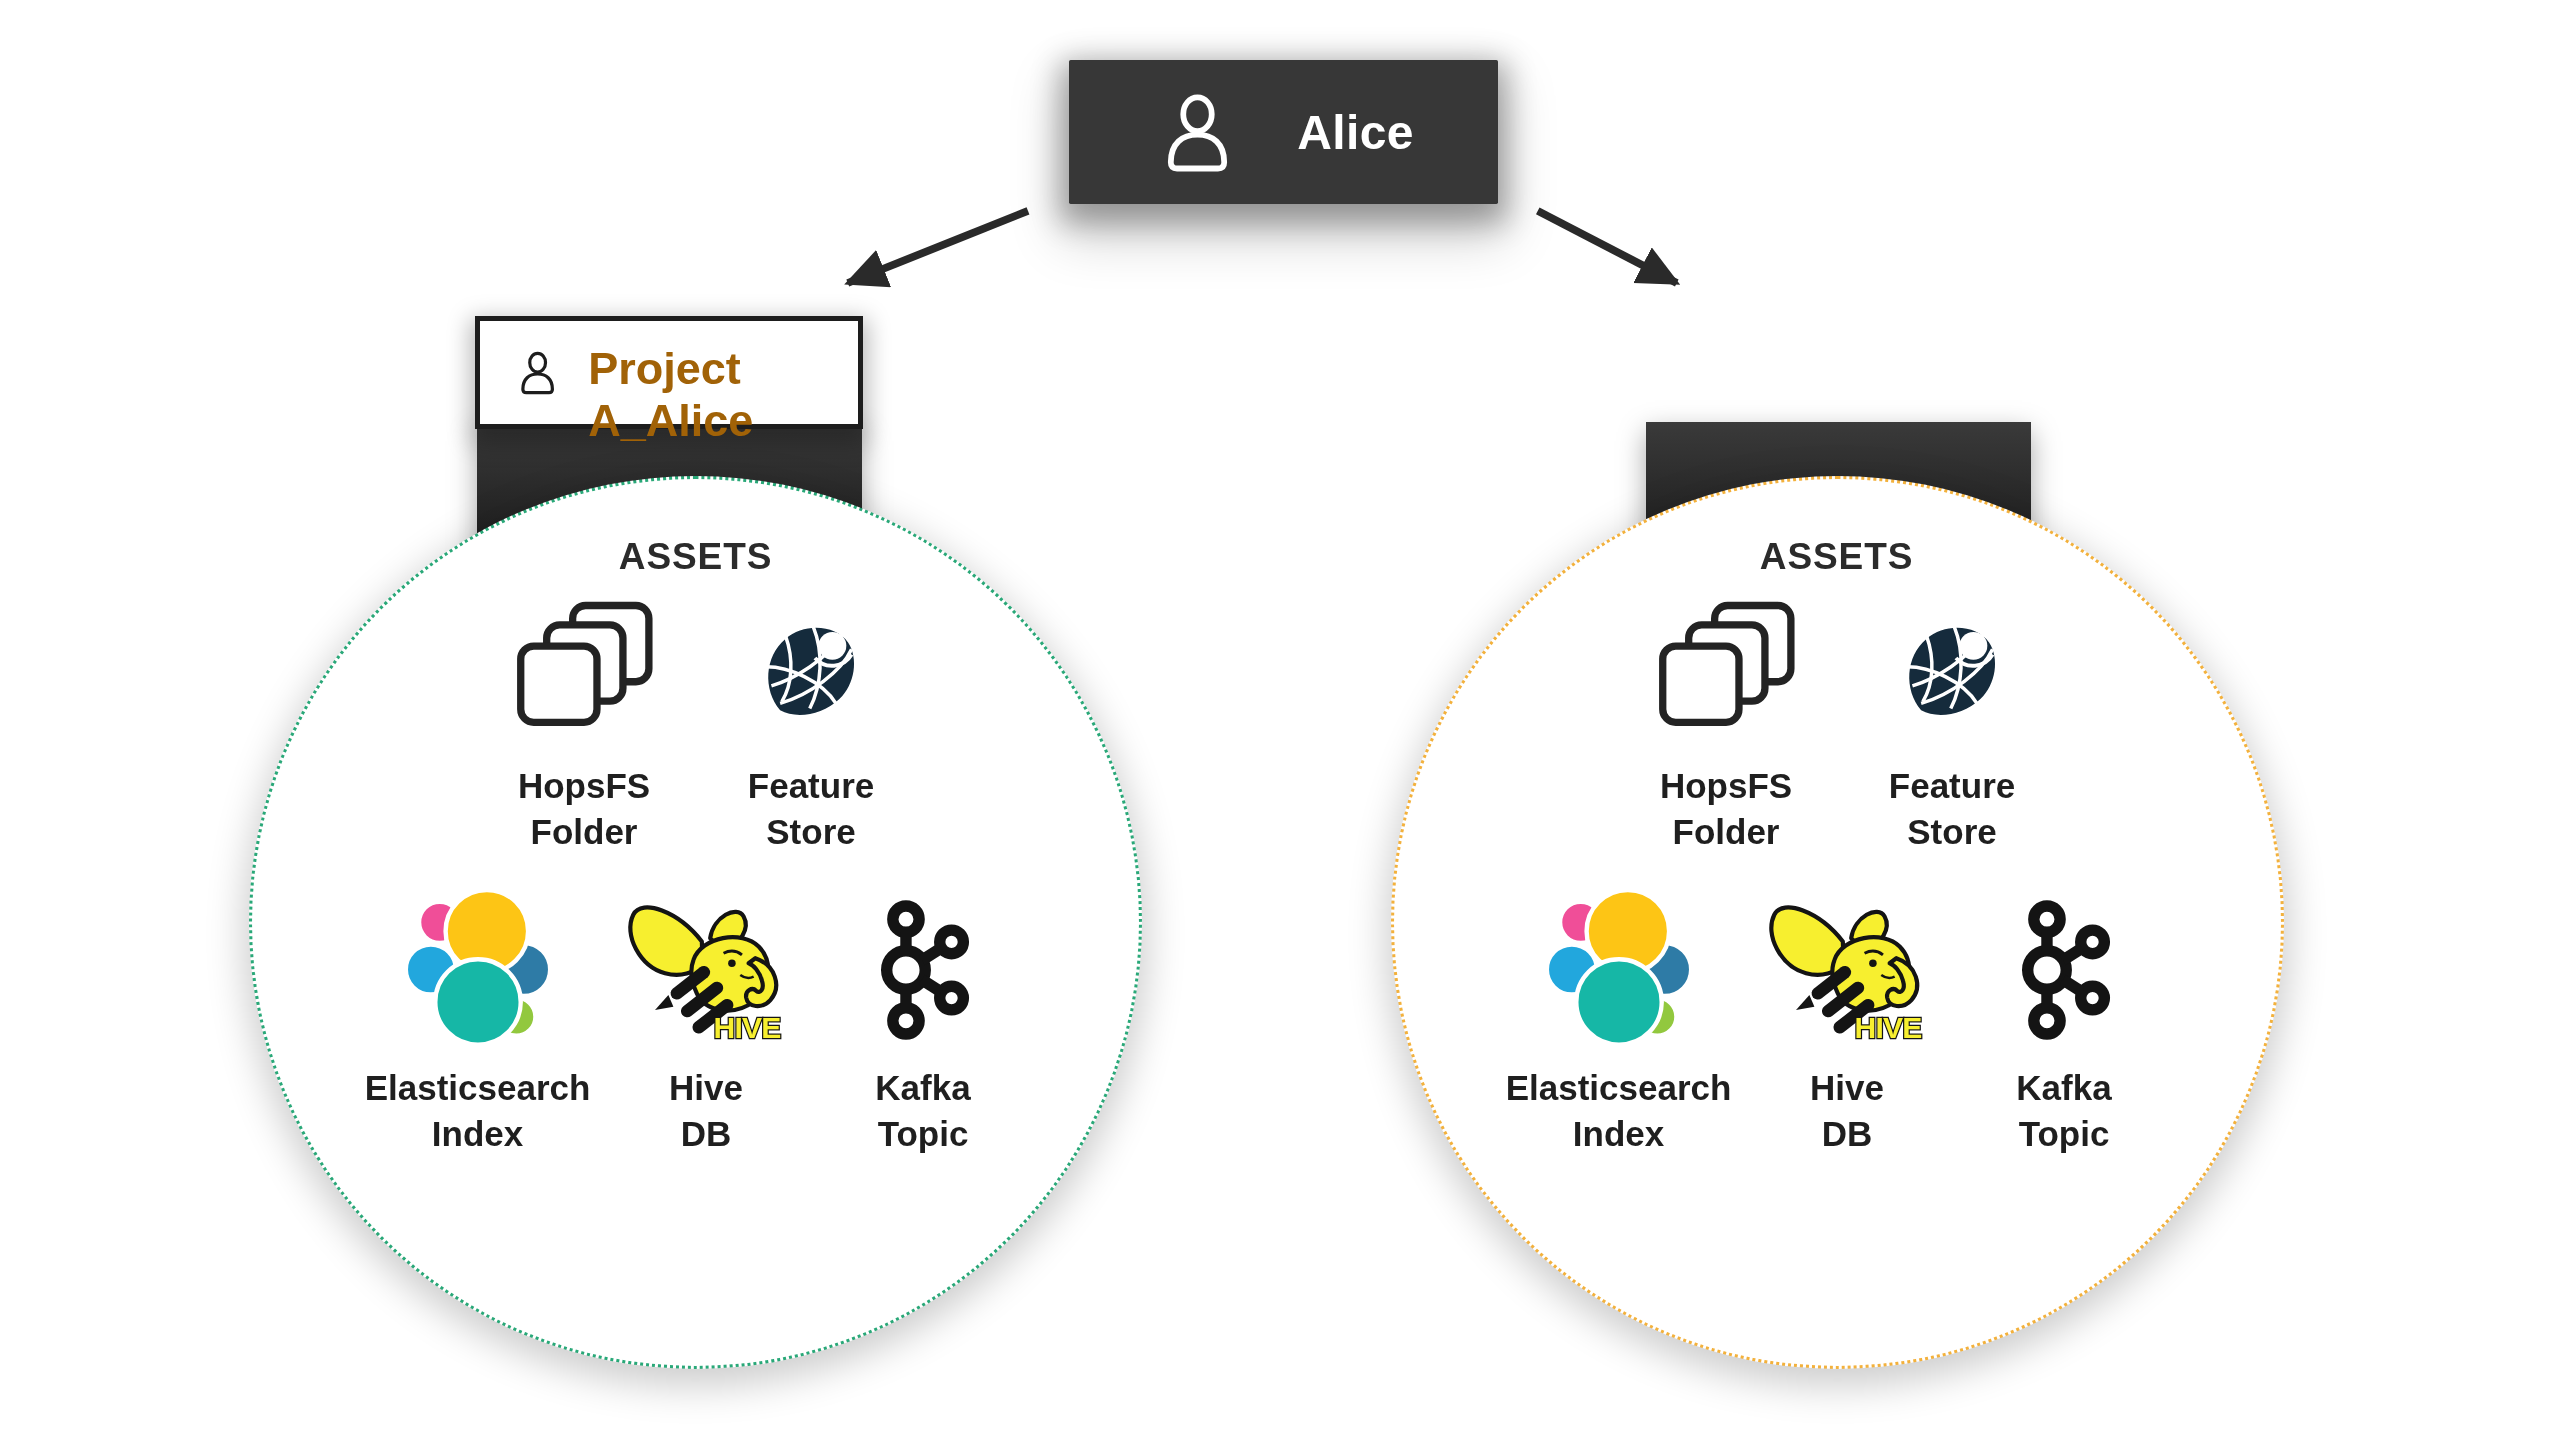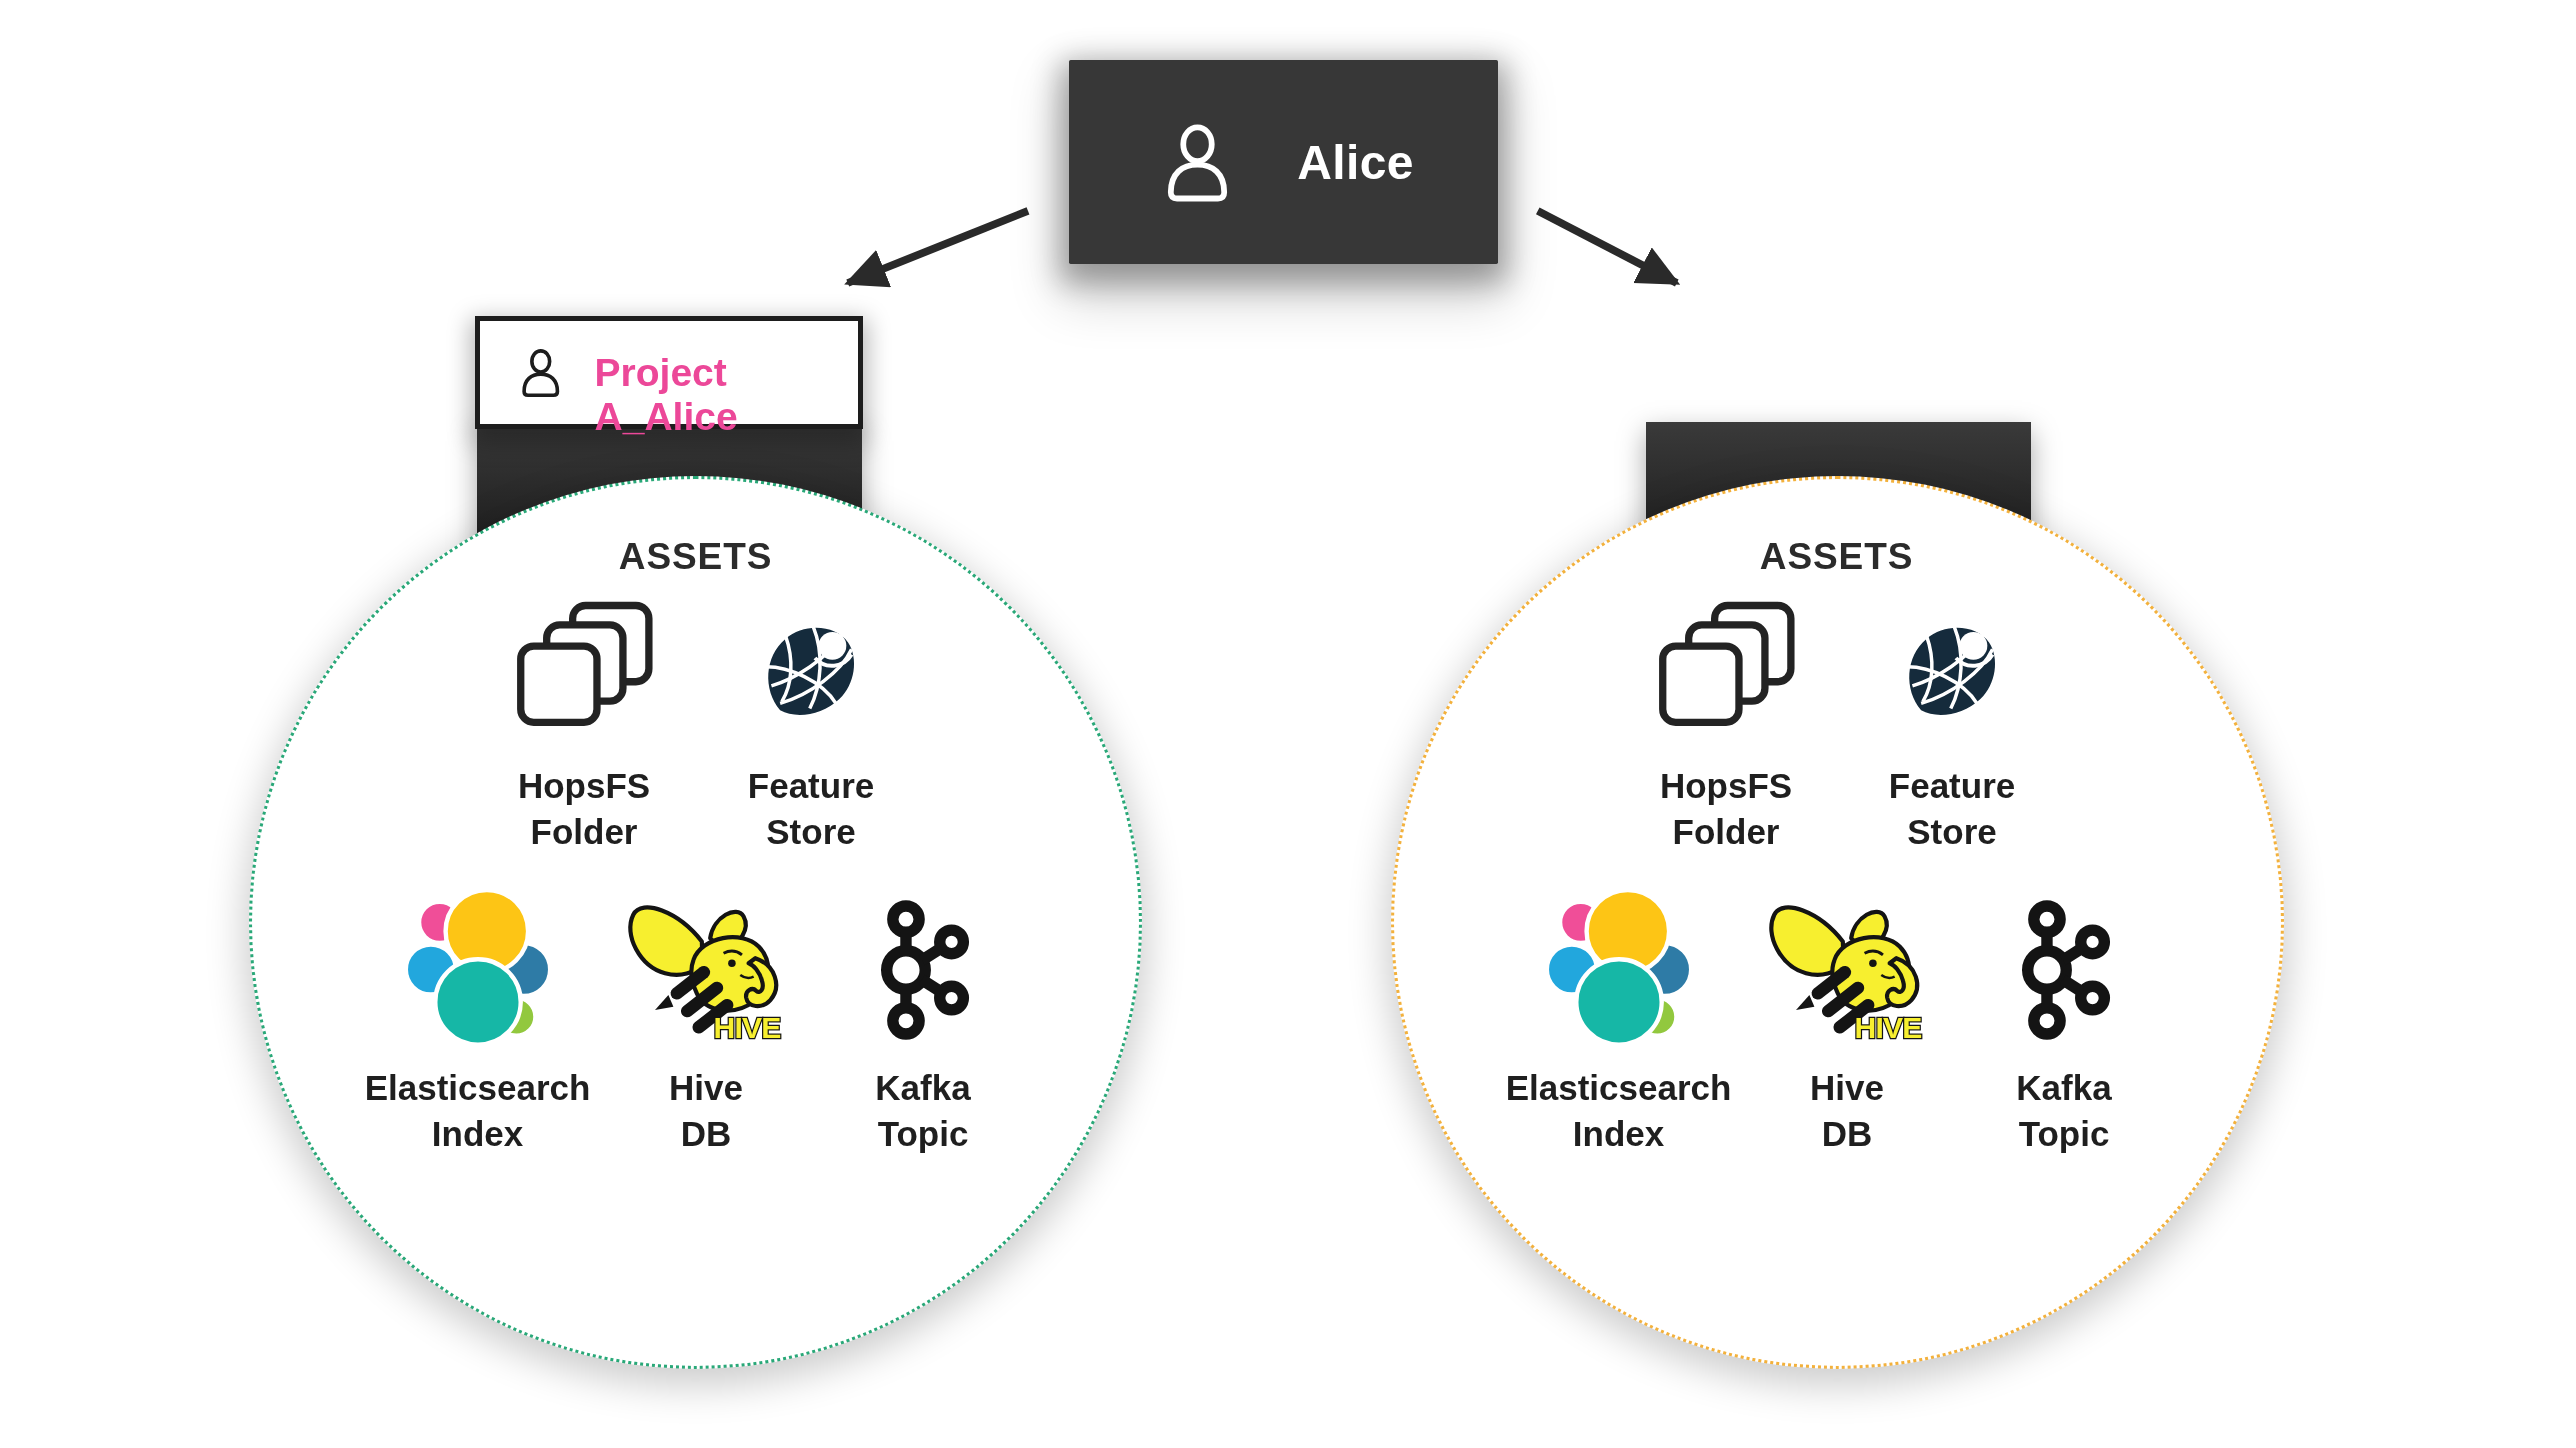--- a/index.html
+++ b/index.html
@@ -2,21 +2,21 @@
 <html style="font-size:13.7px"><head>
 <meta charset="utf-8">
 <style>
   html,body{margin:0;padding:0;background:#ffffff;}
   .stage{
     position:relative;width:2576px;height:1449px;background:#ffffff;overflow:hidden;
     font-family:"Liberation Sans", sans-serif;font-weight:bold;color:#242424;
   }
   
   .user-box{
-    position:absolute;left:1069px;top:60px;width:429px;height:204px;
+    position:absolute;left:1069px;top:60px;width:429px;height:144px;
     background:#373737;border-radius:1.7px;display:flex;align-items:center;justify-content:center;gap:55px;
     box-shadow:0 10.3px 29px 8.6px rgba(0,0,0,.30), 0 26px 52px 8.6px rgba(0,0,0,.18);
     color:#ffffff;z-index:6;
   }
   .user-box .user-name{font-size:48px;letter-spacing:0.4px;}
   .icon-person{display:block;}
   
   .arrows{position:absolute;left:798px;top:185px;width:944px;height:129px;z-index:5;}
   
   .card-body{
@@ -28,21 +28,21 @@
     position:absolute;top:476px;width:893px;height:893px;border-radius:50%;
     background:#ffffff;border:3.4px dotted #29a878;box-sizing:border-box;
     box-shadow:0 12px 39px 5.2px rgba(0,0,0,.20);z-index:2;
   }
   .proj-header{
     position:absolute;top:316px;width:388px;height:113px;background:#ffffff;
     border:5.2px solid #1d1d1d;box-sizing:border-box;z-index:3;
     display:flex;align-items:center;gap:26px;padding-left:33px;
     box-shadow:0 8.6px 22px 5.2px rgba(0,0,0,.28);color:#1d1d1d;
   }
-  .proj-header .hdr-label{font-size:39px;color:#ec4899;margin-top:44px;}
+  .proj-header .hdr-label{font-size:45px;color:#a16207;margin-top:44px;}
   .assets-title{
     position:absolute;top:536px;width:343px;text-align:center;z-index:4;
     font-size:37px;letter-spacing:0.9px;color:#2b2b2b;
   }
   .asset-item{position:absolute;z-index:4;text-align:center;}
   .asset-item .icon-box{height:167px;display:flex;align-items:center;justify-content:center;}
   .asset-item.row1 .icon-box{height:159px;}
   .asset-label{margin-top:12px;font-size:35px;line-height:1.3;color:#1f1f1f;}
   .asset-label span{display:block;}
   .proj-footer{

